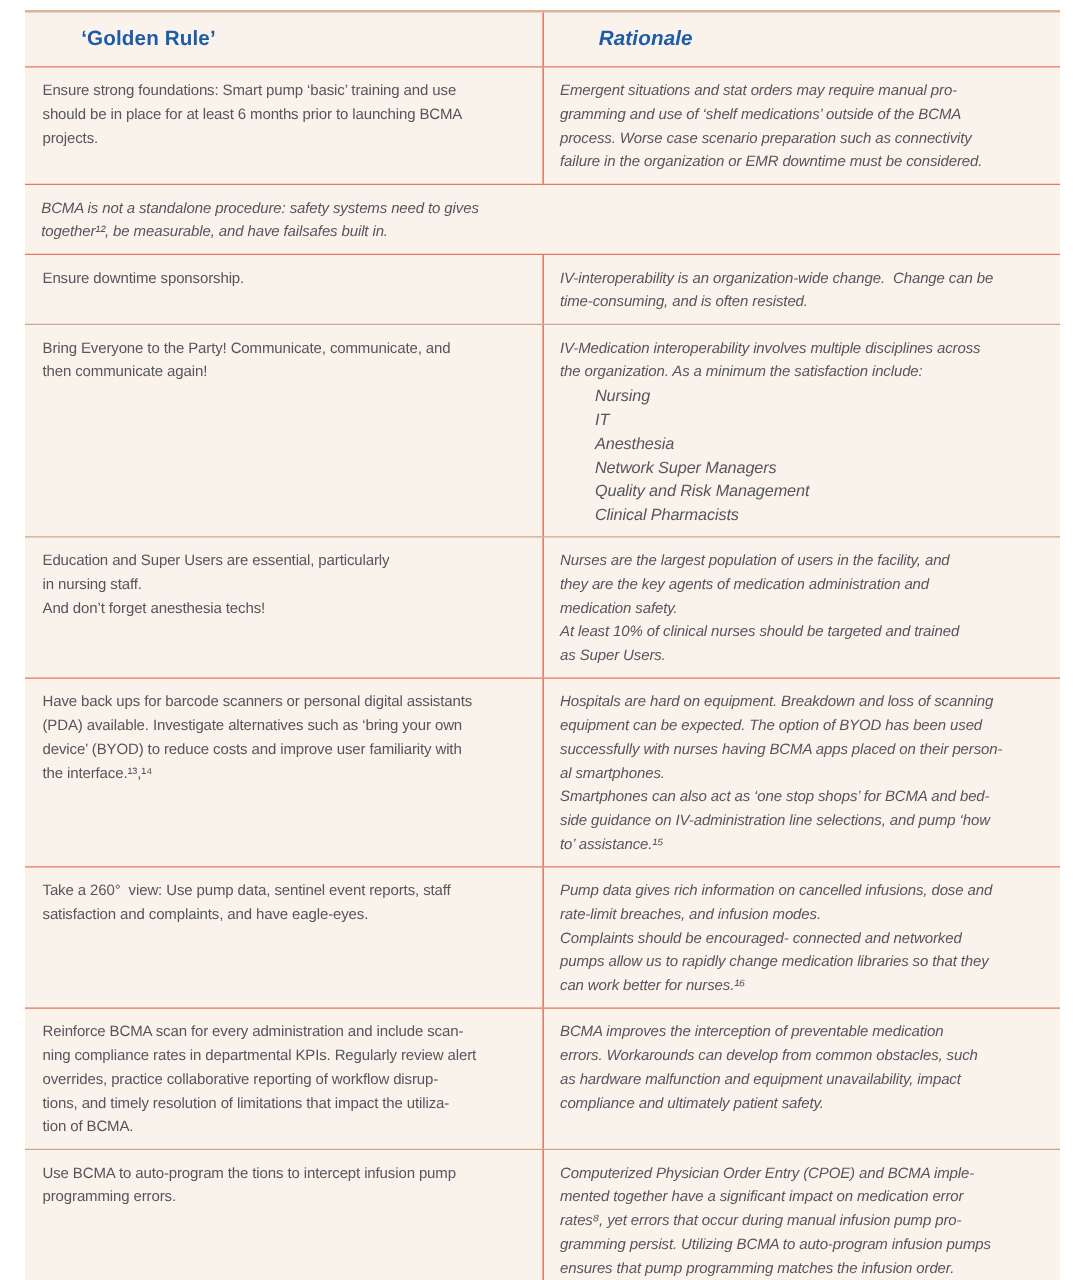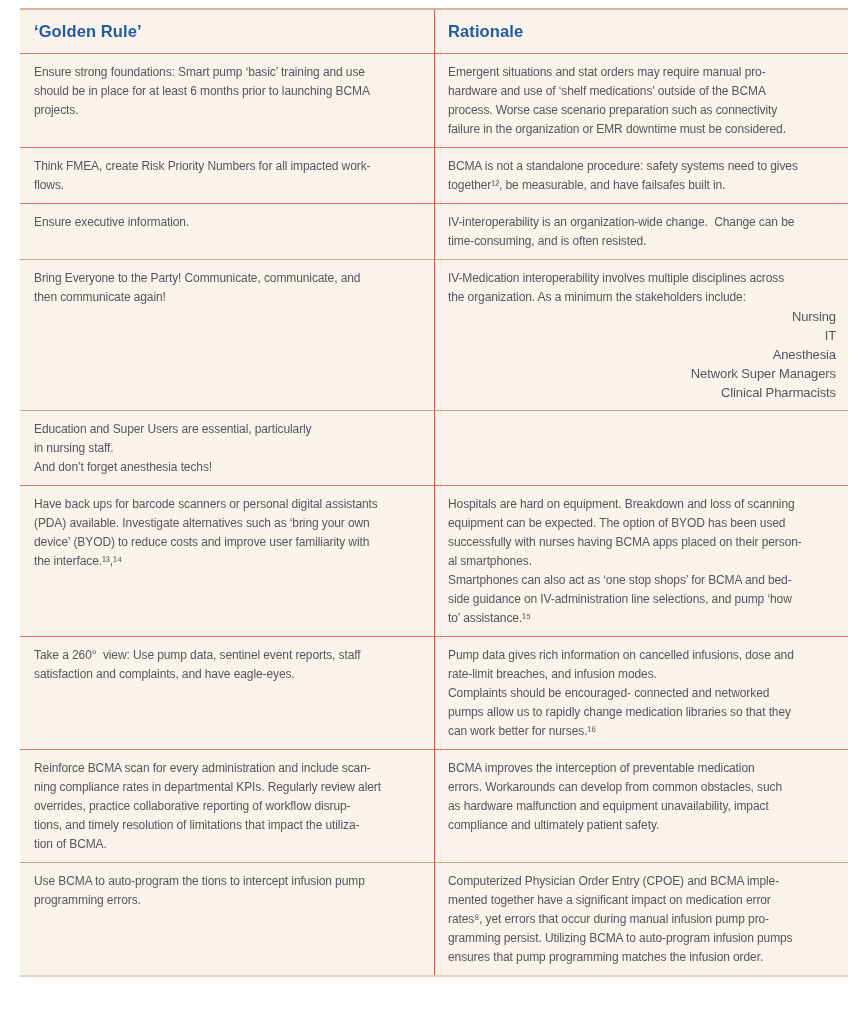--- a/index.html
+++ b/index.html
@@ -36,40 +36,41 @@
     box-sizing: border-box;
     padding: 9px 12px 8px 14px;
     overflow: hidden;
   }
   .cell.left {
     border-right: 1px solid var(--divider, #da5b43);
     padding-left: 14px;
   }
   .cell.right {
     padding-left: 13px;
+    font-style: italic;
   }
   .header-cell {
     padding: 12px 12px 12px 14px;
+    margin-left: 31px;
   }
   .header-label {
     font-size: 16.5px;
     font-weight: bold;
     letter-spacing: 0.1px;
     color: var(--header-text, #1e5ca7);
   }
   .cell-text {
     white-space: pre;
     font-size: 12px;
     line-height: 19px;
     letter-spacing: -0.1px;
     color: var(--body-text, #55565c);
   }
   .stakeholder-list {
     margin-left: 28px;
-    text-align: right;
   }
   .stakeholder-item {
     font-size: 13px;
     line-height: 19px;
     letter-spacing: -0.1px;
     color: var(--body-text, #55565c);
   }
 </style>
 </head>
 <body>
@@ -86,66 +87,70 @@
     </div>
     <div id="rows-container">
         <div class="row rule-salmon">
           <div class="cell left">
             <div class="cell-text">Ensure strong foundations: Smart pump ‘basic’ training and use
 should be in place for at least 6 months prior to launching BCMA
 projects.</div>
           </div>
           <div class="cell right">
             <div class="cell-text">Emergent situations and stat orders may require manual pro-
-hardware and use of ‘shelf medications’ outside of the BCMA
+gramming and use of ‘shelf medications’ outside of the BCMA
 process. Worse case scenario preparation such as connectivity
 failure in the organization or EMR downtime must be considered.</div>
           </div>
         </div>
         <div class="row rule-salmon">
-          <div class="cell left">
-            <div class="cell-text">Think FMEA, create Risk Priority Numbers for all impacted work-
-flows.</div>
-          </div>
           <div class="cell right">
             <div class="cell-text">BCMA is not a standalone procedure: safety systems need to gives
 together¹², be measurable, and have failsafes built in.</div>
           </div>
         </div>
         <div class="row rule-tan">
           <div class="cell left">
-            <div class="cell-text">Ensure executive information.</div>
+            <div class="cell-text">Ensure downtime sponsorship.</div>
           </div>
           <div class="cell right">
             <div class="cell-text">IV-interoperability is an organization-wide change.  Change can be
 time-consuming, and is often resisted.</div>
           </div>
         </div>
         <div class="row rule-tan">
           <div class="cell left">
             <div class="cell-text">Bring Everyone to the Party! Communicate, communicate, and
 then communicate again!</div>
           </div>
           <div class="cell right">
             <div class="cell-text">IV-Medication interoperability involves multiple disciplines across
-the organization. As a minimum the stakeholders include:</div>
+the organization. As a minimum the satisfaction include:</div>
             <div class="stakeholder-list">
               <div class="stakeholder-item">Nursing</div>
               <div class="stakeholder-item">IT</div>
               <div class="stakeholder-item">Anesthesia</div>
               <div class="stakeholder-item">Network Super Managers</div>
+              <div class="stakeholder-item">Quality and Risk Management</div>
               <div class="stakeholder-item">Clinical Pharmacists</div>
             </div>
           </div>
         </div>
         <div class="row rule-salmon">
           <div class="cell left">
             <div class="cell-text">Education and Super Users are essential, particularly
 in nursing staff.
 And don’t forget anesthesia techs!</div>
+          </div>
+          <div class="cell right">
+            <div class="cell-text">Nurses are the largest population of users in the facility, and
+they are the key agents of medication administration and
+medication safety.
+At least 10% of clinical nurses should be targeted and trained
+as Super Users.</div>
           </div>
         </div>
         <div class="row rule-salmon">
           <div class="cell left">
             <div class="cell-text">Have back ups for barcode scanners or personal digital assistants
 (PDA) available. Investigate alternatives such as ‘bring your own
 device’ (BYOD) to reduce costs and improve user familiarity with
 the interface.¹³,¹⁴</div>
           </div>
           <div class="cell right">

